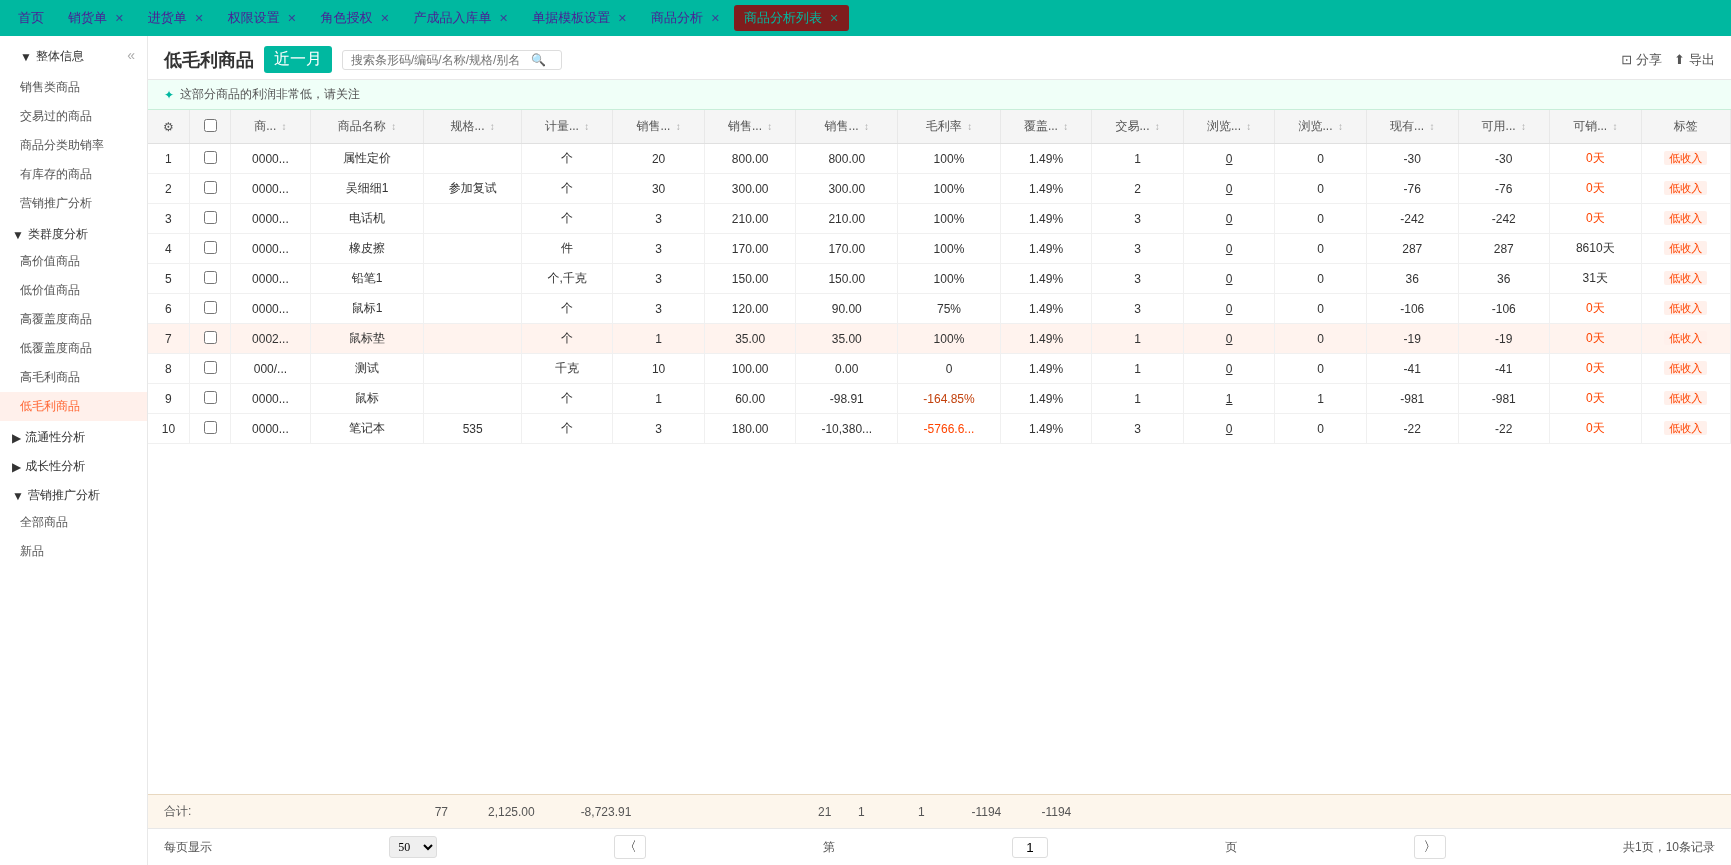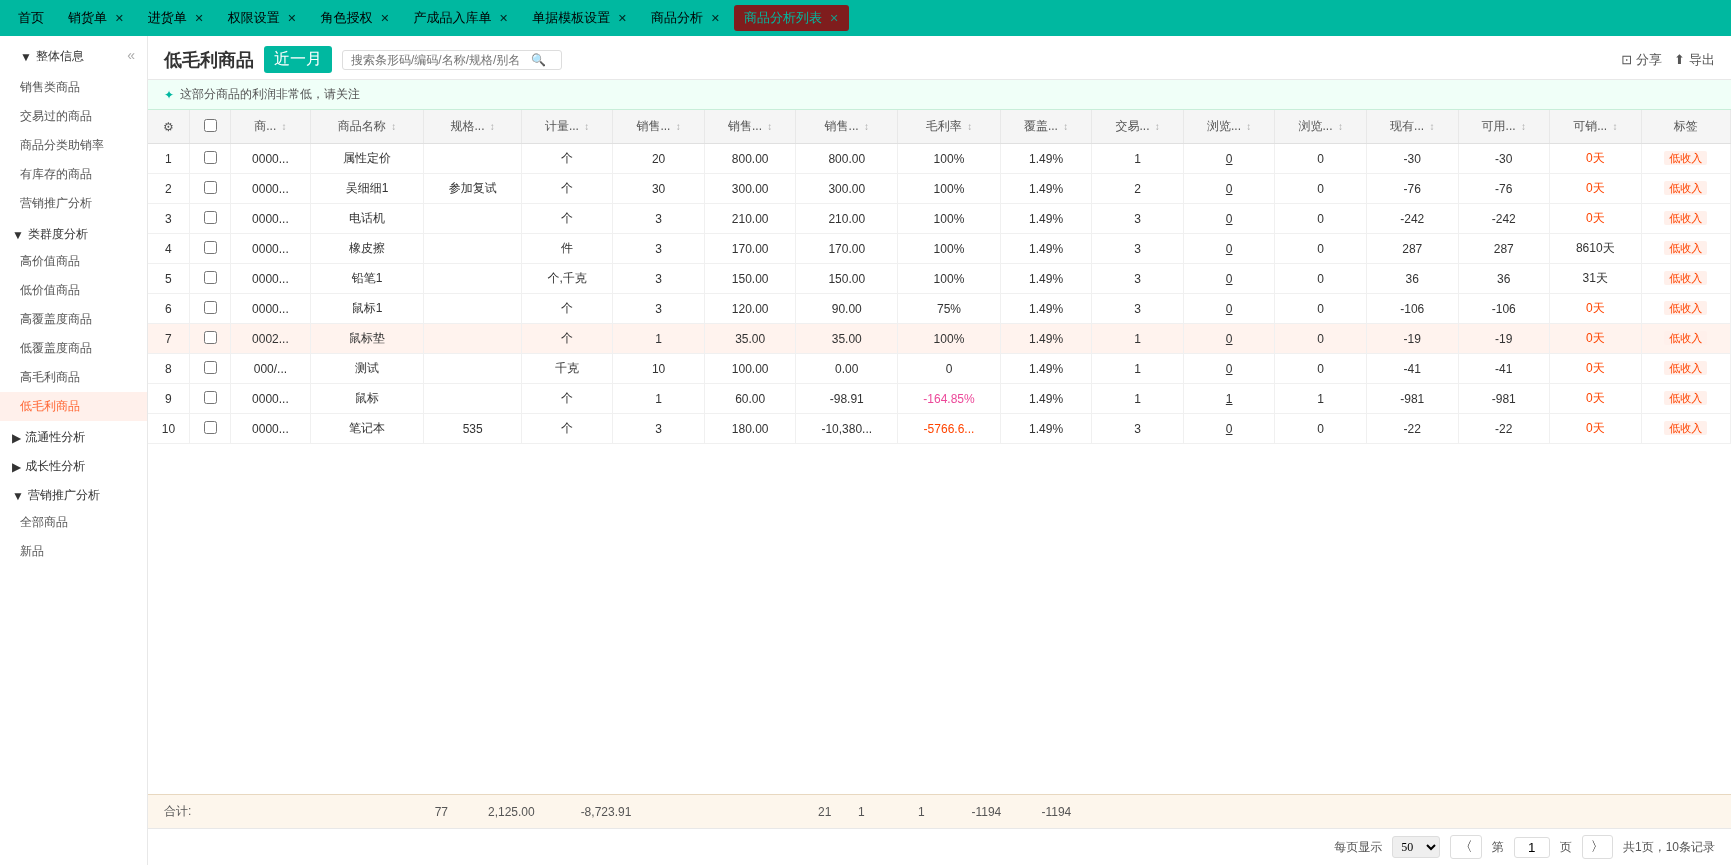--- a/index.html
+++ b/index.html
@@ -8,21 +8,21 @@
     
     .top-nav {
       background: #00b8a0;
       display: flex;
       align-items: center;
       height: 36px;
       padding: 0 8px;
       gap: 4px;
     }
     .nav-item {
-      color: #000000;
+      color: #4c1d95;
       padding: 4px 10px;
       cursor: pointer;
       font-size: 13px;
       border-radius: 3px;
       white-space: nowrap;
     }
     .nav-item.active { background: #7f1d1d; color: #00b8a0; }
     .nav-item .close-x { margin-left: 4px; opacity: 0.8; font-size: 11px; }
 
     
@@ -202,21 +202,21 @@
     }
     .total-label { font-weight: normal; margin-right: 20px; }
 
     
     .pagination-bar {
       background: #fff;
       border-top: 1px solid #e8e8e8;
       padding: 6px 16px;
       display: flex;
       align-items: center;
-      justify-content: flex-end;
+      justify-content: space-between;
       gap: 10px;
       font-size: 12px;
       color: #555;
     }
     .pagination-bar select {
       border: 1px solid #ddd;
       border-radius: 3px;
       padding: 2px 4px;
       font-size: 12px;
       font-family: Liberation Serif, serif;
@@ -522,21 +522,21 @@
             <tr>
     <td>9</td>
     <td><input type="checkbox" style=""></td>
     <td>0000...</td>
     <td>鼠标</td>
     <td></td>
     <td>个</td>
     <td>1</td>
     <td>60.00</td>
     <td>-98.91</td>
-    <td style="color:#ec4899">-164.85%</td>
+    <td style="color:#c2410c">-164.85%</td>
     <td>1.49%</td>
     <td>1</td>
     <td><span class="link-underline">1</span></td>
     <td>1</td>
     <td>-981</td>
     <td>-981</td>
     <td style="color:#ff4400">0天</td>
     <td><span class="tag-low-income">低收入</span></td>
   </tr>
             <tr>

